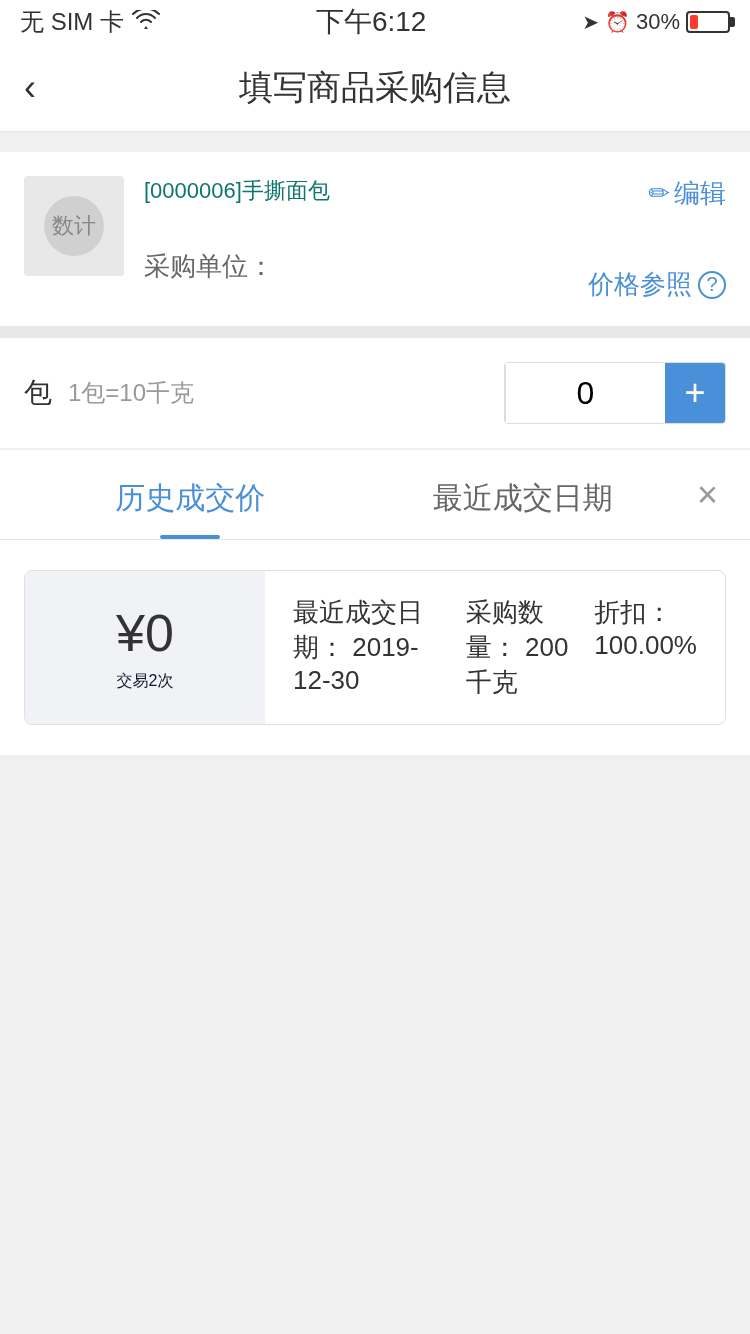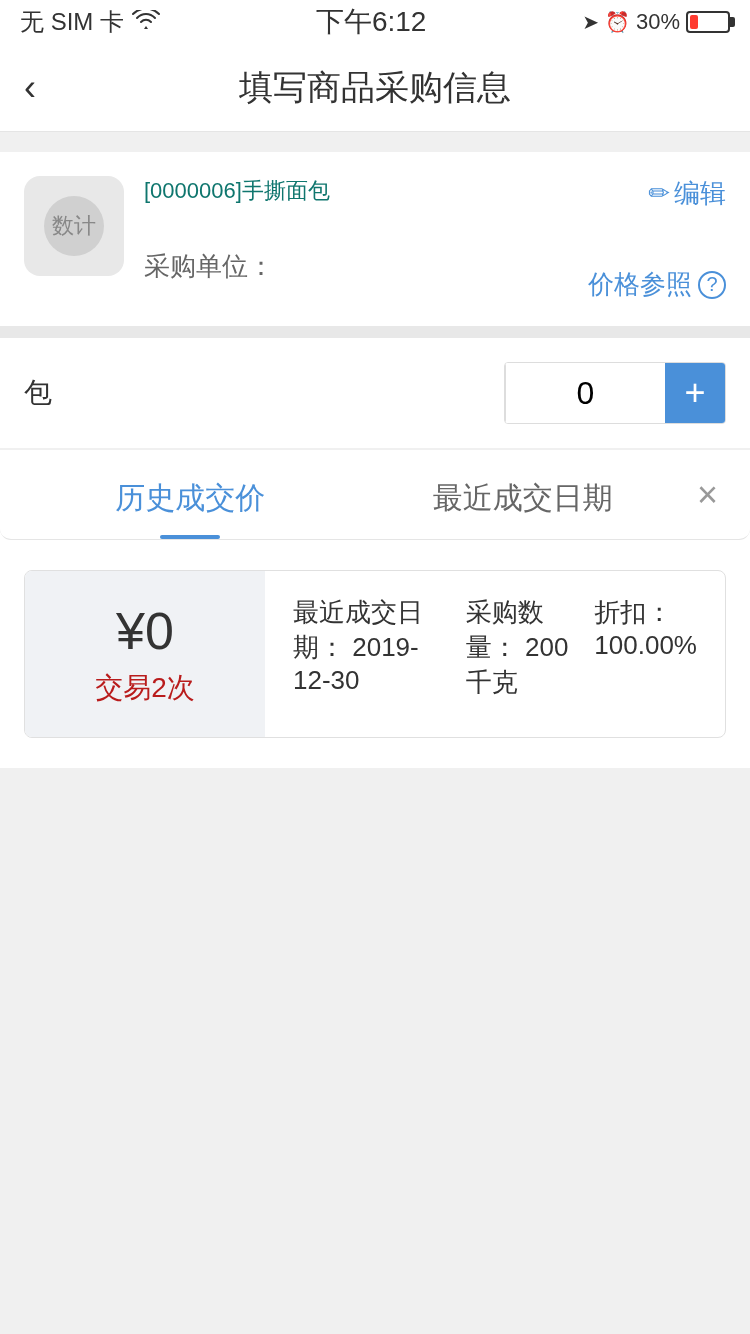--- a/index.html
+++ b/index.html
@@ -85,21 +85,21 @@
       padding: 24px;
       display: flex;
       align-items: flex-start;
       gap: 20px;
       margin-top: 20px;
     }
     .product-thumb {
       width: 100px;
       height: 100px;
       background: #e8e8e8;
-      border-radius: 16px;
+      border-radius: 4px;
       display: flex;
       align-items: center;
       justify-content: center;
       flex-shrink: 0;
       color: #0f766e;
       font-size: 20px;
       overflow: hidden;
     }
     .product-info { flex: 1; }
     .product-header {
@@ -198,21 +198,20 @@
       margin-top: 2px;
     }
 
     
     .tabs {
       display: flex;
       align-items: center;
       border-bottom: 1px solid #e5e5e5;
       padding: 0 24px;
       position: relative;
-      border-radius: 11px;
     }
     .tab {
       flex: 1;
       text-align: center;
       padding: 28px 0 20px;
       font-size: 30px;
       cursor: pointer;
       position: relative;
     }
     .tab.active { color: #4a90d9; }
@@ -245,21 +244,21 @@
     .history-left {
       width: 240px;
       background: #f0f2f5;
       display: flex;
       flex-direction: column;
       align-items: center;
       justify-content: center;
       padding: 30px 20px;
     }
     .price-display { font-size: 52px; font-weight: 500; color: #333; }
-    .trade-count { font-size: 28px; color: #b91c1c; margin-top: 8px; }
+    .trade-count { font-size: 16px; color: #0f172a; margin-top: 8px; }
     .history-right {
       flex: 1;
       padding: 24px 28px;
       display: flex;
       flex-direction: row;
       gap: 14px;
       justify-content: center;
     }
     .detail-row { font-size: 26px; color: #333; }
     .detail-label { color: #333; }
@@ -323,20 +322,21 @@
       </div>
     </div>
   </div>
 </div>
 
 <div class="divider"></div>
 
 <div class="quantity-row">
   <div class="qty-label">
     <span>包</span>
+    <span class="qty-unit-info">1包=10千克</span>
   </div>
   <div class="qty-controls">
     <input class="qty-input" type="text" value="0" style="">
     <button class="qty-plus">+</button>
   </div>
 </div>
 
 <div class="bottom-panel">
 
   <div class="tabs">

